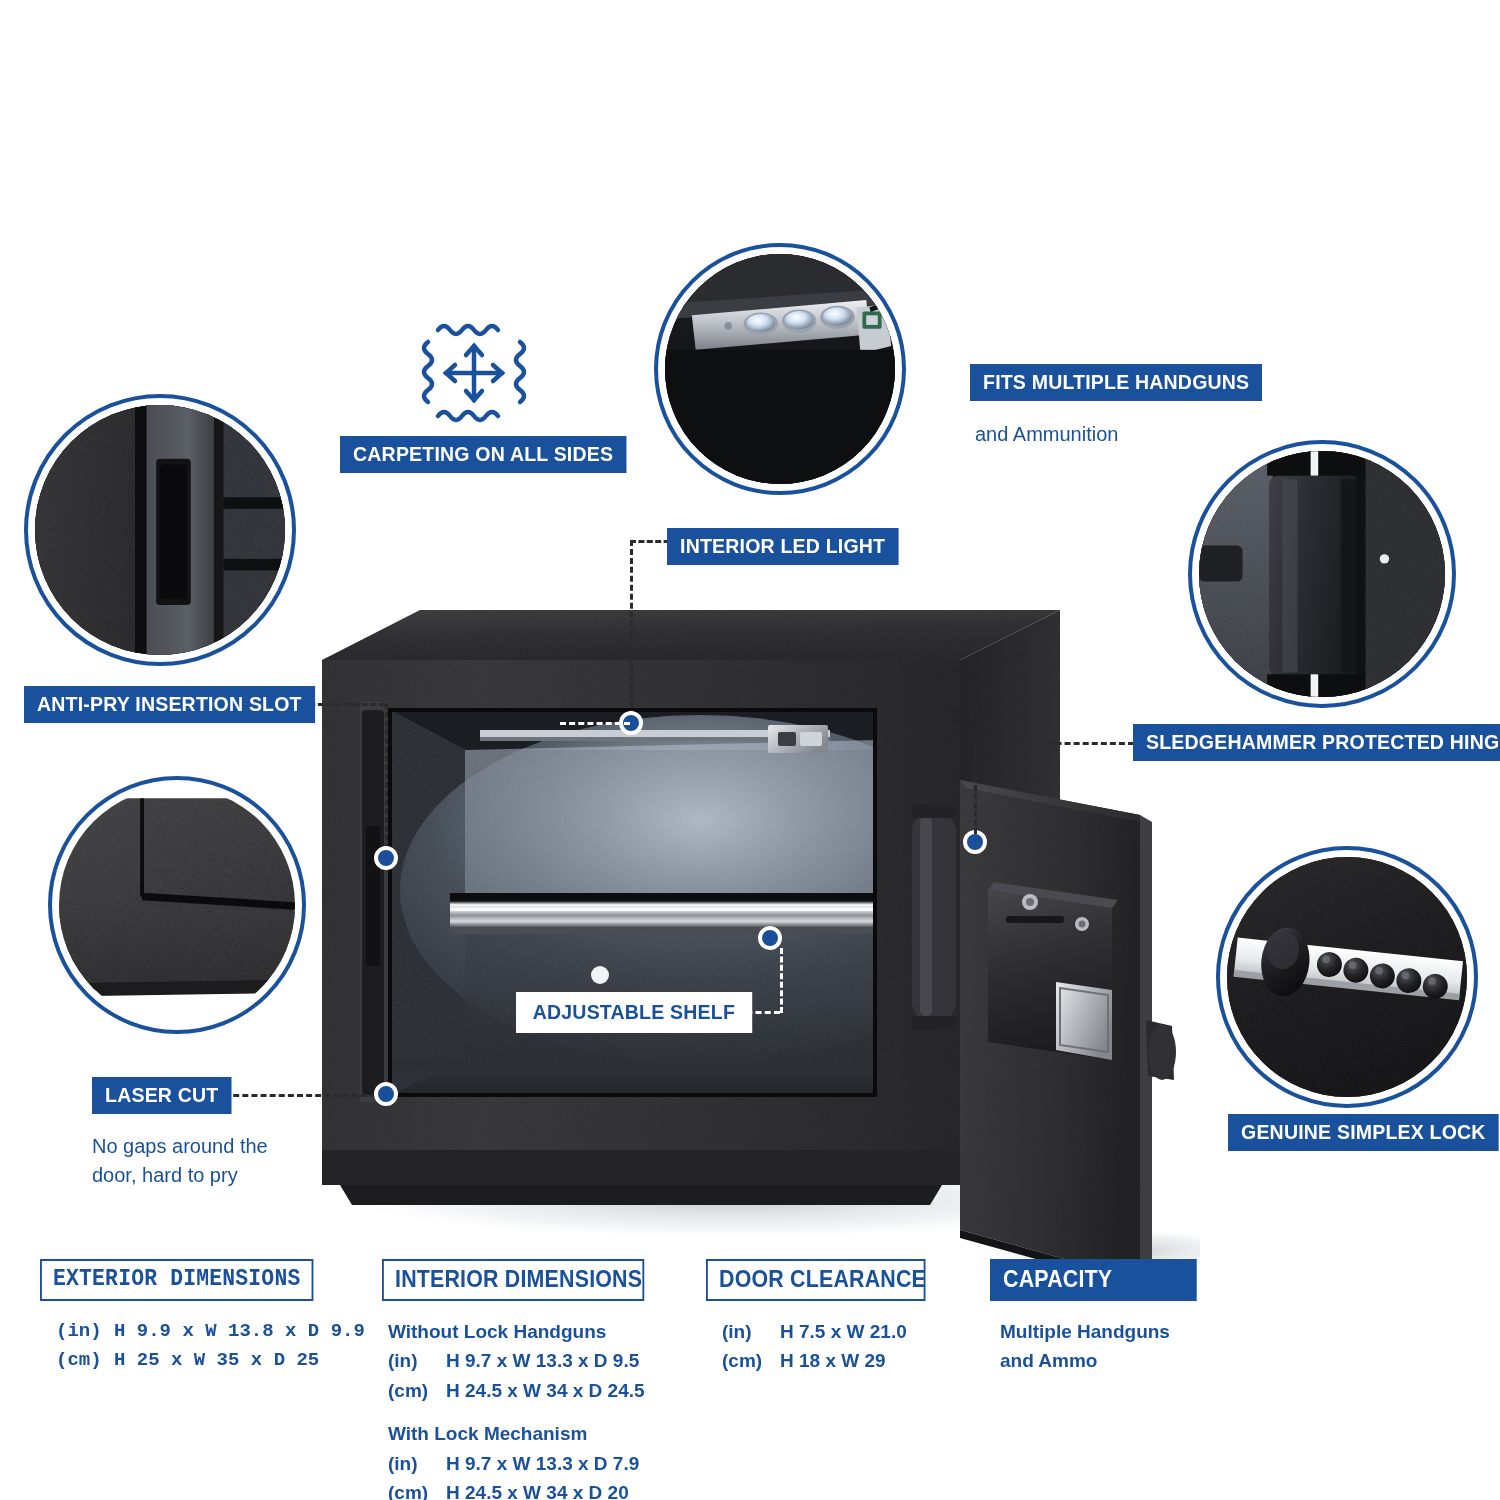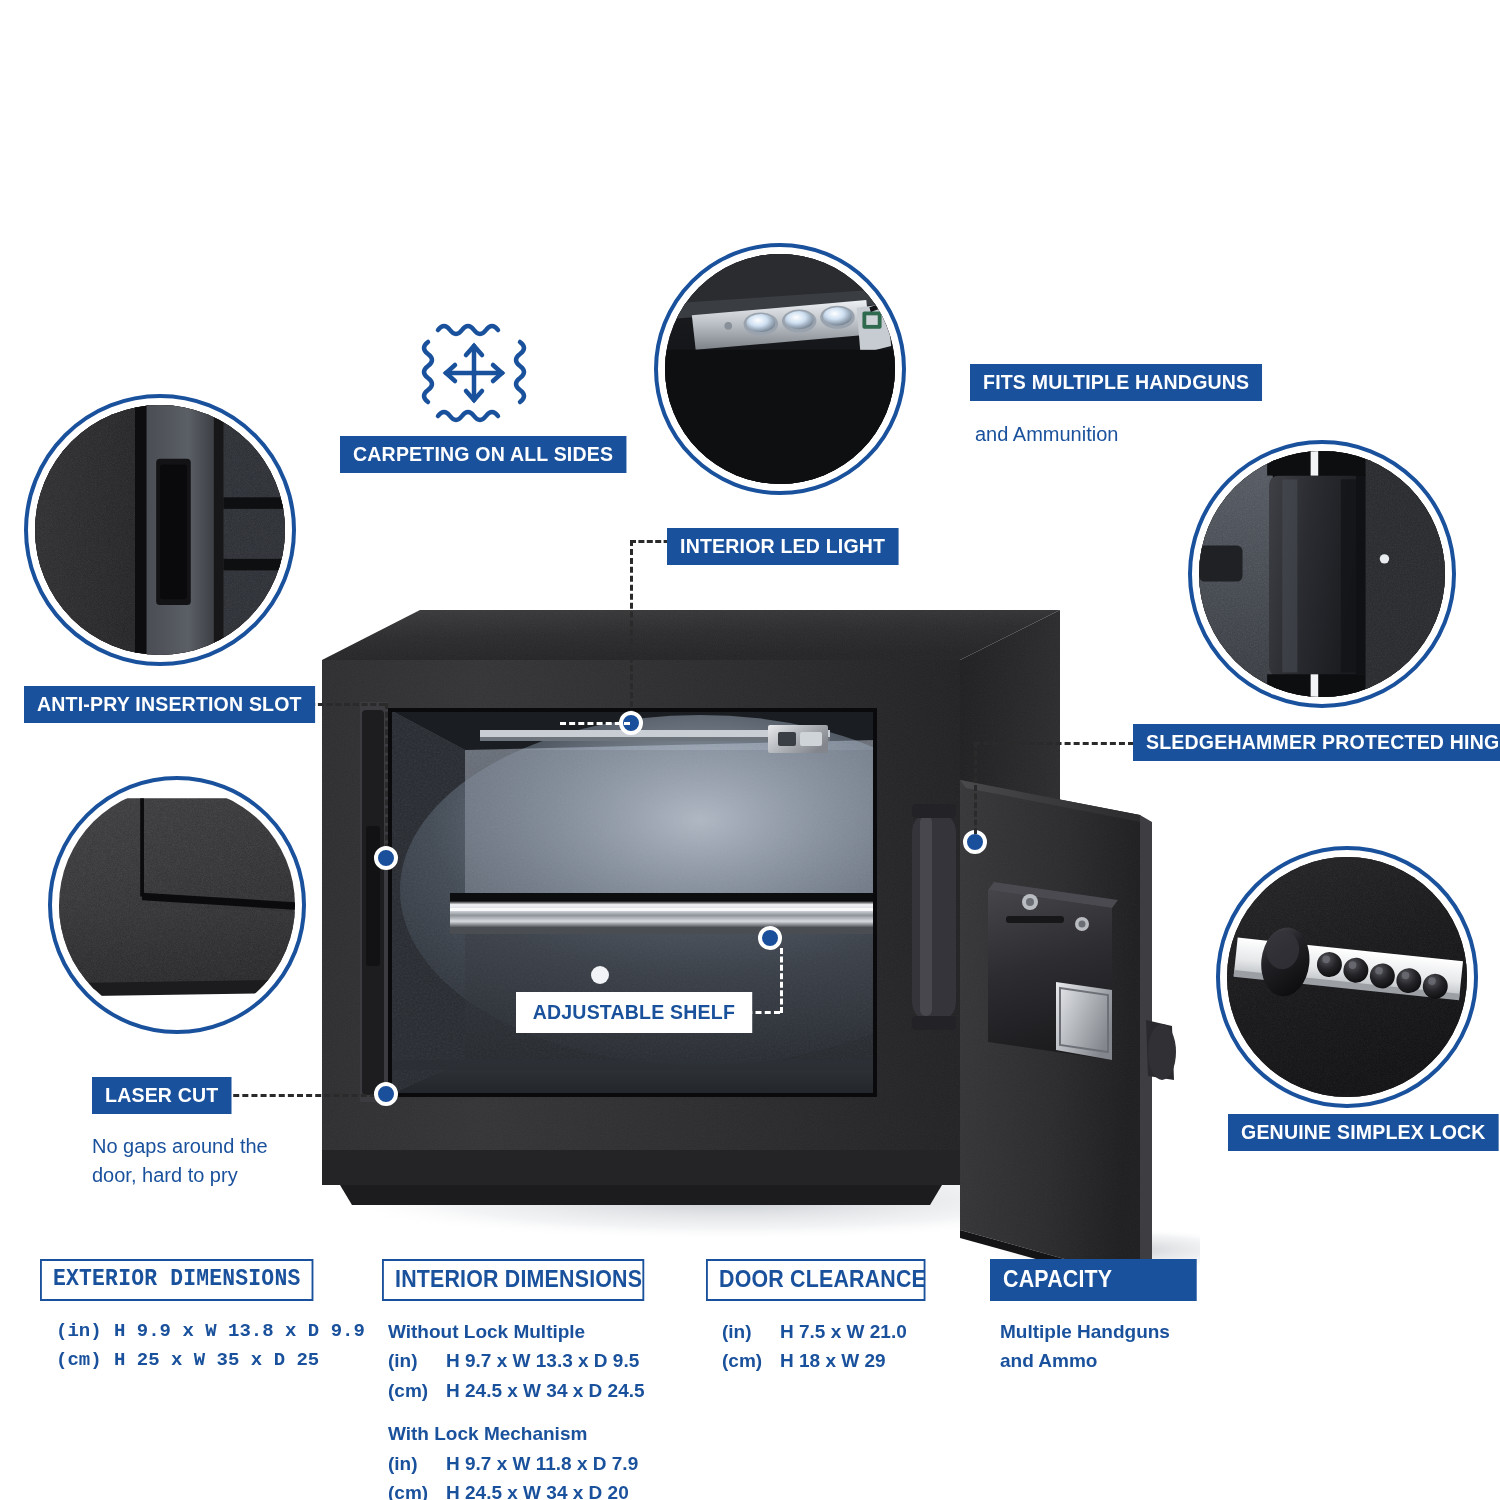--- a/index.html
+++ b/index.html
@@ -621,34 +621,34 @@
       <div class="srow">
         <div class="sunit">(cm)</div>
         <div class="sval">H 25 x W 35 x D 25</div>
       </div>
     </div>
   </div>
 
   <div class="spec" style="left:382px;top:1259px;width:282px;">
     <div class="spec-head">INTERIOR DIMENSIONS</div>
     <div class="spec-body" style="padding-left:6px;">
-      <div class="sgroup-title">Without Lock Multiple</div>
+      <div class="sgroup-title">Without Lock Handguns</div>
       <div class="srow">
         <div class="sunit">(in)</div>
         <div class="sval">H 9.7 x W 13.3 x D 9.5</div>
       </div>
       <div class="srow">
         <div class="sunit">(cm)</div>
         <div class="sval">H 24.5 x W 34 x D 24.5</div>
       </div>
       <div class="sgap"></div>
       <div class="sgroup-title">With Lock Mechanism</div>
       <div class="srow">
         <div class="sunit">(in)</div>
-        <div class="sval">H 9.7 x W 11.8 x D 7.9</div>
+        <div class="sval">H 9.7 x W 13.3 x D 7.9</div>
       </div>
       <div class="srow">
         <div class="sunit">(cm)</div>
         <div class="sval">H 24.5 x W 34 x D 20</div>
       </div>
     </div>
   </div>
 
   <div class="spec" style="left:706px;top:1259px;width:236px;">
     <div class="spec-head">DOOR CLEARANCE</div>

